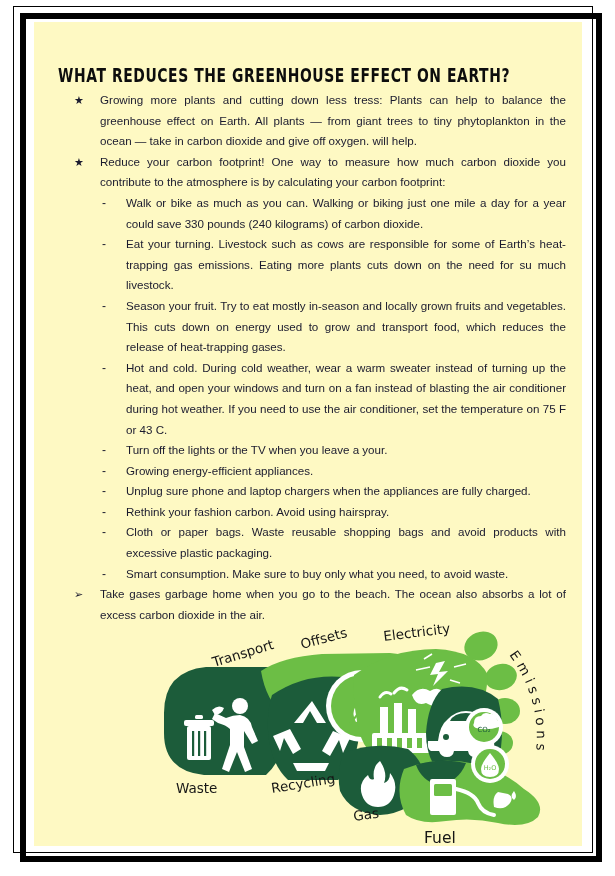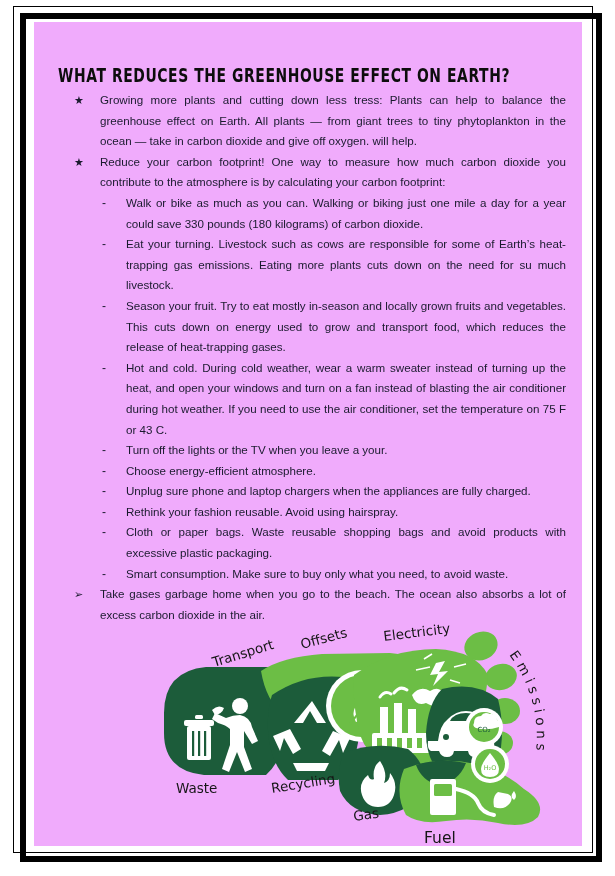--- a/index.html
+++ b/index.html
@@ -15,21 +15,21 @@
     border:1.5px solid #000;
   }
   .frame-thick{
     position:absolute;left:20px;top:13px;right:13px;bottom:14px;
     border:6px solid #000;
   }
 
   
   #sheet{
     position:absolute;left:34px;top:22px;width:548px;height:824px;
-    background:#f0abfc;
+    background:#fef9c3;
   }
 
   #doc-title{
     position:absolute;left:24px;top:33px;
     font-family:"DejaVu Sans", sans-serif;
     font-weight:700;
     font-size:14.5px;
     letter-spacing:0.6px;
     color:#0d0d0d;
     text-transform:uppercase;
@@ -96,49 +96,49 @@
       </li>
 
       <li class="item l1">
         <span class="marker">★</span>
         <span class="txt">Reduce your carbon footprint! One way to measure how much carbon dioxide you contribute to the atmosphere is by calculating your carbon footprint:</span>
       </li>
 
       <ul class="lvl2">
         <li class="item l2">
           <span class="marker">-</span>
-          <span class="txt">Walk or bike as much as you can. Walking or biking just one mile a day for a year could save 330 pounds (180 kilograms) of carbon dioxide.</span>
+          <span class="txt">Walk or bike as much as you can. Walking or biking just one mile a day for a year could save 330 pounds (240 kilograms) of carbon dioxide.</span>
         </li>
         <li class="item l2">
           <span class="marker">-</span>
           <span class="txt">Eat your turning. Livestock such as cows are responsible for some of Earth’s heat-trapping gas emissions. Eating more plants cuts down on the need for su much livestock.</span>
         </li>
         <li class="item l2">
           <span class="marker">-</span>
           <span class="txt">Season your fruit. Try to eat mostly in-season and locally grown fruits and vegetables. This cuts down on energy used to grow and transport food, which reduces the release of heat-trapping gases.</span>
         </li>
         <li class="item l2">
           <span class="marker">-</span>
           <span class="txt">Hot and cold. During cold weather, wear a warm sweater instead of turning up the heat, and open your windows and turn on a fan instead of blasting the air conditioner during hot weather. If you need to use the air conditioner, set the temperature on 75 F or 43 C.</span>
         </li>
         <li class="item l2">
           <span class="marker">-</span>
           <span class="txt">Turn off the lights or the TV when you leave a your.</span>
         </li>
         <li class="item l2">
           <span class="marker">-</span>
-          <span class="txt">Choose energy-efficient atmosphere.</span>
+          <span class="txt">Growing energy-efficient appliances.</span>
         </li>
         <li class="item l2">
           <span class="marker">-</span>
           <span class="txt">Unplug sure phone and laptop chargers when the appliances are fully charged.</span>
         </li>
         <li class="item l2">
           <span class="marker">-</span>
-          <span class="txt">Rethink your fashion reusable. Avoid using hairspray.</span>
+          <span class="txt">Rethink your fashion carbon. Avoid using hairspray.</span>
         </li>
         <li class="item l2">
           <span class="marker">-</span>
           <span class="txt">Cloth or paper bags. Waste reusable shopping bags and avoid products with excessive plastic packaging.</span>
         </li>
         <li class="item l2">
           <span class="marker">-</span>
           <span class="txt">Smart consumption. Make sure to buy only what you need, to avoid waste.</span>
         </li>
       </ul>

